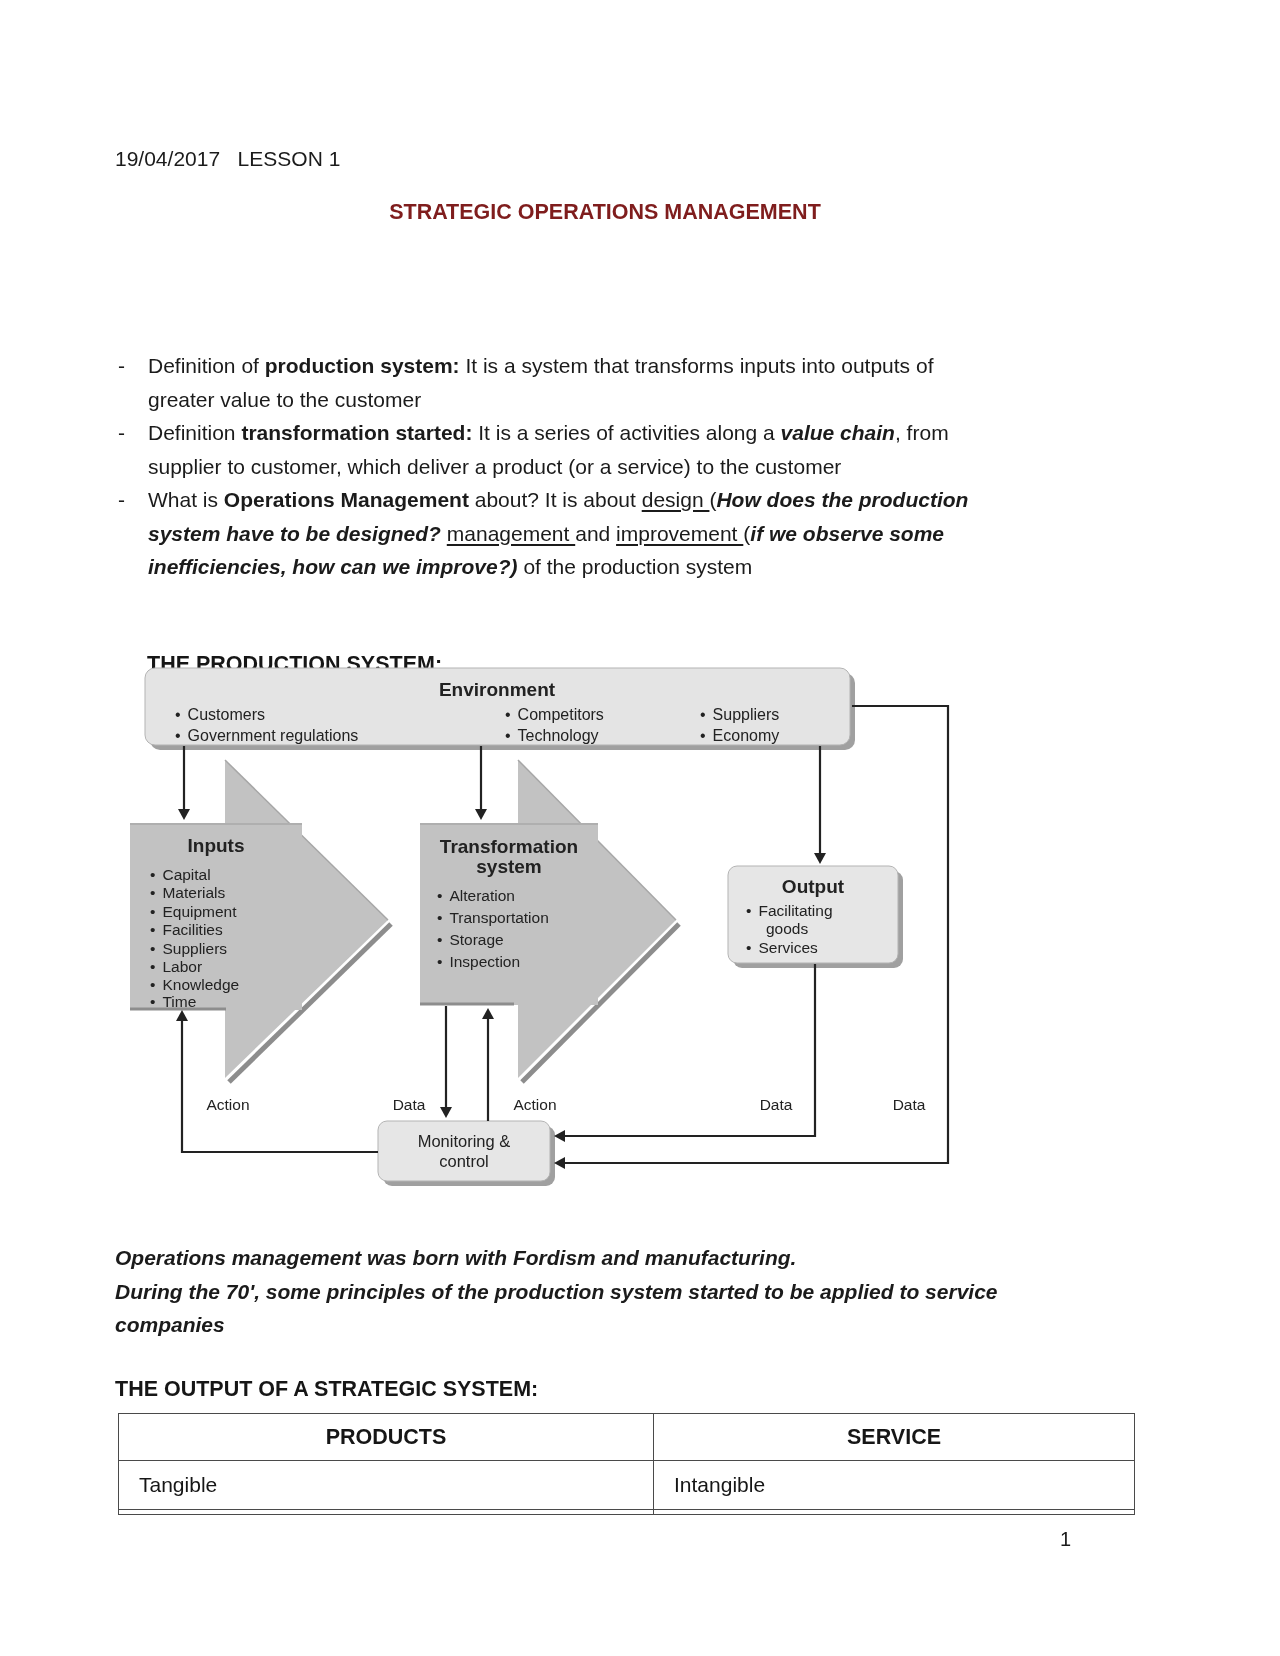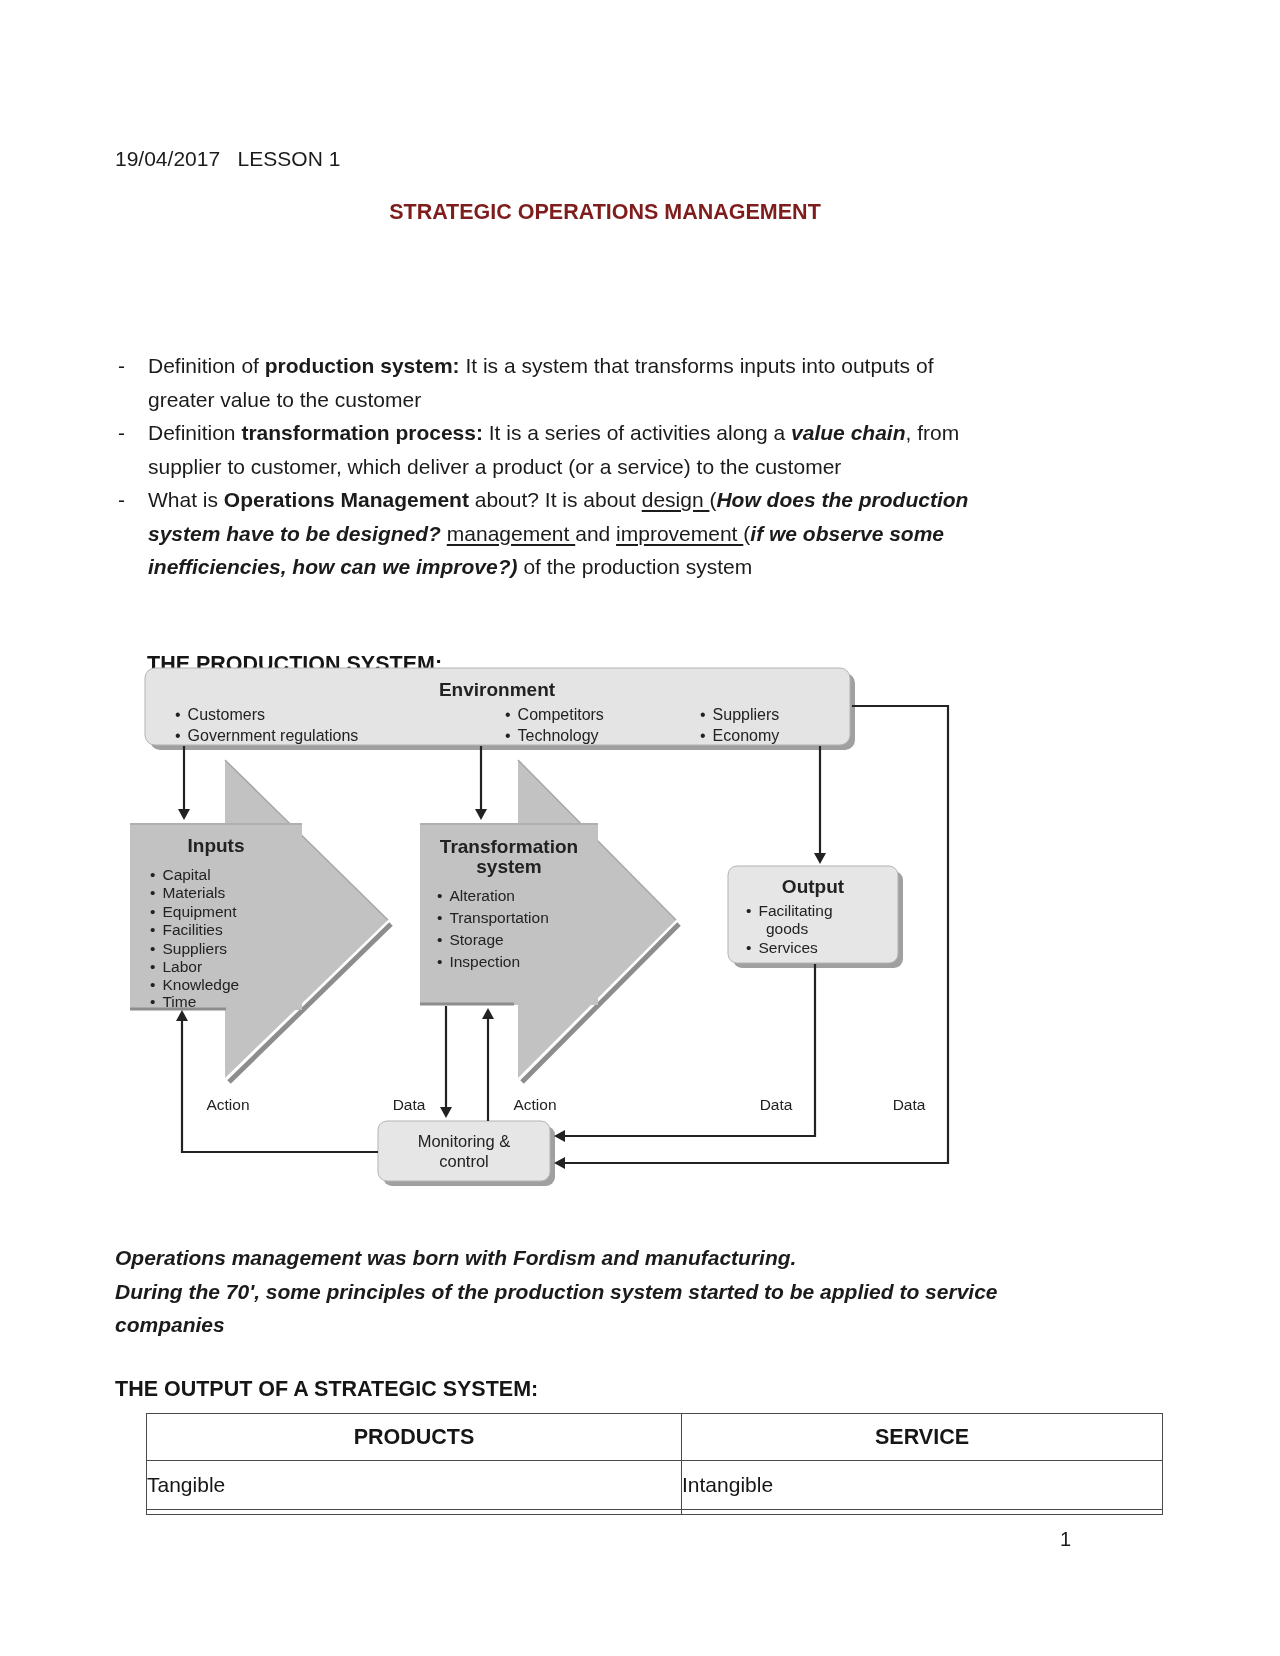--- a/index.html
+++ b/index.html
@@ -19,23 +19,23 @@
   .li{position:relative;padding-left:33px;}
   .li .marker{position:absolute;left:3px;top:0;}
   b{font-weight:bold;}
   .bi{font-weight:bold;font-style:italic;}
   .u{text-decoration:underline;text-underline-offset:3px;}
   .para{left:115px;top:1241px;width:1000px;font-size:21px;line-height:33.5px;
     font-weight:bold;font-style:italic;}
   table.out{position:absolute;left:118px;top:1413px;width:1017px;
     border-collapse:collapse;font-size:21px;color:#161616;}
   table.out td,table.out th{border:1px solid #4a4a4a;}
-  table.out{border:1.5px solid #4a4a4a;margin-left:28px;}
+  table.out{border:1.5px solid #4a4a4a;}
   th.hdr{font-weight:bold;text-align:center;height:44px;font-size:21.5px;}
-  td.cell{height:46px;padding-left:0;text-align:left;font-weight:normal;}
+  td.cell{height:46px;padding-left:20px;text-align:left;font-weight:normal;}
   td.sliver{height:4px;padding:0;}
   .col-a{width:532px;}
   .pagenum{right:110px;top:1528px;font-size:20px;}
   svg.fig{position:absolute;left:0;top:640px;filter:blur(0.3px);}
   .fig text{font-family:"Liberation Sans", sans-serif;fill:#222;}
   .fig .bt{font-weight:bold;font-size:19px;}
   .fig .bs{font-size:15.5px;}
   .fig .be{font-size:16px;}
   .fig .lab{font-size:15.5px;}
   .fig .mon{font-size:16.5px;}
@@ -50,21 +50,21 @@
 
   <div class="abs doc-title">STRATEGIC OPERATIONS MANAGEMENT</div>
 
 
   <div class="abs list">
     <div class="li">
       <span class="marker">-</span><span>Definition of </span><b>production system:</b><span> It is a system that transforms inputs into outputs of</span><br>
       <span>greater value to the customer</span>
     </div>
     <div class="li">
-      <span class="marker">-</span><span>Definition </span><b>transformation process:</b><span> It is a series of activities along a </span><span class="bi">value chain</span><span>, from</span><br>
+      <span class="marker">-</span><span>Definition </span><b>transformation started:</b><span> It is a series of activities along a </span><span class="bi">value chain</span><span>, from</span><br>
       <span>supplier to customer, which deliver a product (or a service) to the customer</span>
     </div>
     <div class="li">
       <span class="marker">-</span><span>What is </span><b>Operations Management</b><span> about? It is about </span><span class="u">design </span><span>(</span><span class="bi">How does the production</span><br>
       <span class="bi">system have to be designed?</span><span> </span><span class="u">management </span><span>and </span><span class="u">improvement </span><span>(</span><span class="bi">if we observe some</span><br>
       <span class="bi">inefficiencies, how can we improve?)</span><span> of the production system</span>
     </div>
   </div>
 
   <div class="abs h h2">THE PRODUCTION SYSTEM:</div>

